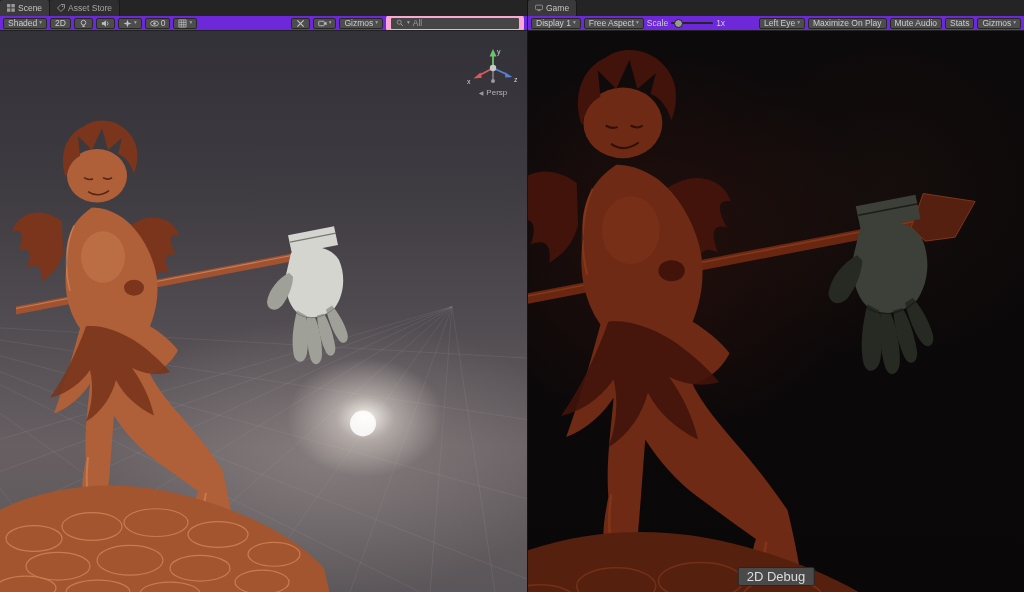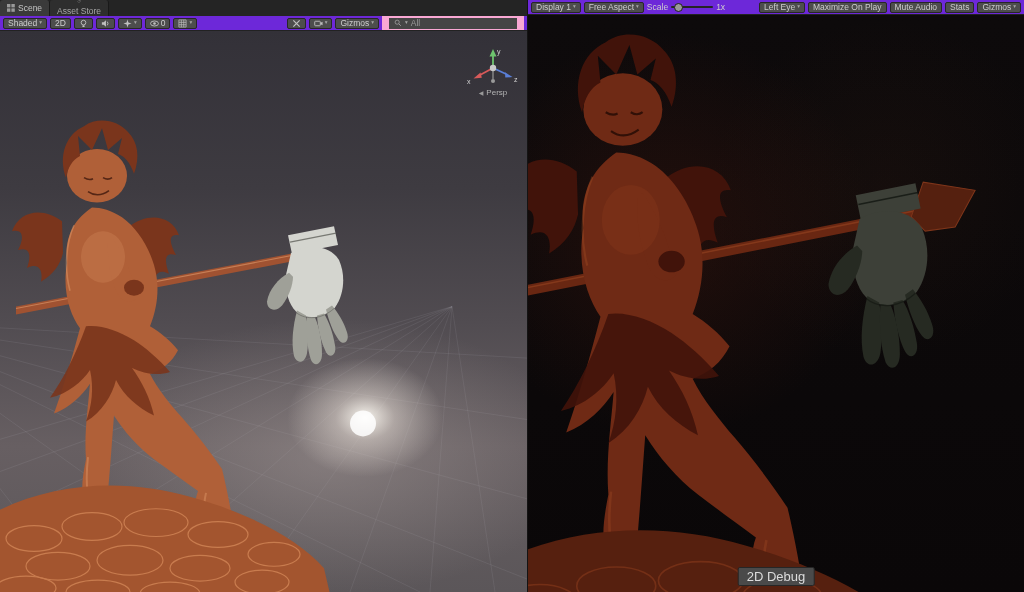--- a/index.html
+++ b/index.html
@@ -2,28 +2,28 @@
 <html><head>
 <meta charset="utf-8">
 <style>
   html,body{margin:0;padding:0;background:#1b1b1b;}
   .root{position:relative;width:1024px;height:592px;display:flex;font-family:"Liberation Sans",sans-serif;background:#282828;overflow:hidden;}
   .pane{display:flex;flex-direction:column;height:100%;min-width:0;}
   .pane.scene{width:527px;flex:none;border-right:1px solid #141414;}
   .pane.game{flex:1;}
   .tabbar{height:16px;background:#242424;display:flex;align-items:stretch;flex:none;}
   .tab{display:flex;align-items:center;gap:3px;padding:0 7px;font-size:8.5px;color:#c6c6c6;background:#3a3a3a;border-right:1px solid #191919;border-top-left-radius:3px;border-top-right-radius:3px;}
-  .tab.inactive{background:#2e2e2e;color:#a6a6a6;flex-direction:column;}
+  .tab.inactive{background:#2e2e2e;color:#a6a6a6;}
   .tab-ic{width:8px;height:8px;display:block;}
   .toolbar{height:14px;flex:none;background:#6d28d9;border-bottom:1px solid #222;display:flex;align-items:center;gap:3px;padding:0 3px;white-space:nowrap;overflow:hidden;}
   .tb-btn{display:inline-flex;align-items:center;gap:2px;height:11px;padding:0 4px;background:#4d4d4d;border:1px solid #272727;border-radius:2px;color:#cdcdcd;font-size:8.5px;line-height:1;flex:none;}
   .arr{font-size:5.5px;color:#a5a5a5;line-height:1;}
   .ic{width:9px;height:9px;display:block;}
   .spacer{flex:1;min-width:4px;}
-  .search{display:inline-flex;align-items:center;gap:3px;height:11px;padding:0 5px;width:118px;background:#454545;border:7px solid #f9a8d4;border-radius:6px;color:#9b9b9b;font-size:8.5px;flex:none;}
+  .search{display:inline-flex;align-items:center;gap:3px;height:11px;padding:0 5px;width:118px;background:#454545;border:5px solid #f9a8d4;border-radius:6px;color:#9b9b9b;font-size:8.5px;flex:none;}
   .viewport{position:relative;flex:1;min-height:0;overflow:hidden;}
   .viewport.scene-vp{background:linear-gradient(180deg,#333138 0%,#3e3b41 28%,#514c51 52%,#675f62 74%,#5b5659 100%);}
   .viewport.game-vp{background:radial-gradient(60% 50% at 28% 38%,rgba(88,30,16,.30),rgba(0,0,0,0) 70%),radial-gradient(50% 42% at 72% 30%,rgba(70,38,22,.16),rgba(0,0,0,0) 70%),linear-gradient(#0d0a0b,#0a0708);}
   .art{position:absolute;left:0;top:0;width:100%;height:100%;}
   .gizmo3d{position:absolute;top:15px;right:6px;width:56px;color:#cfcfcf;}
   .gizmo3d svg{display:block;margin:0 auto;}
   .axlab{font-size:7px;fill:#d2d2d2;font-family:"Liberation Sans",sans-serif;}
   .persp{display:flex;align-items:center;justify-content:center;gap:3px;font-size:8px;color:#b4b4b4;}
   .persp-arrow{font-size:6px;color:#9a9a9a;}
   .scale-wrap{display:inline-flex;align-items:center;gap:3px;font-size:8.5px;color:#cdcdcd;flex:none;}
@@ -229,20 +229,29 @@
         </svg>
         <div class="persp">
           <span class="persp-arrow">◀</span>
           <span>Persp</span>
         </div>
       </div>
     </div>
   </div>
 
   <div class="pane game">
+    <div class="tabbar">
+      <div class="tab">
+        <svg class="tab-ic" viewBox="0 0 9 8">
+            <rect x="0.5" y="0.8" width="8" height="5" rx="1" fill="none" stroke="#9a9a9a" stroke-width="0.9"></rect>
+            <rect x="3" y="6.4" width="3" height="1.1" fill="#9a9a9a"></rect>
+          </svg>
+        <span>Game</span>
+      </div>
+    </div>
 
     <div class="toolbar">
       <button class="tb-btn">
         <span class="tblabel">Display 1</span>
         <span class="arr">▾</span>
       </button>
       <button class="tb-btn">
         <span class="tblabel">Free Aspect</span>
         <span class="arr">▾</span>
       </button>

